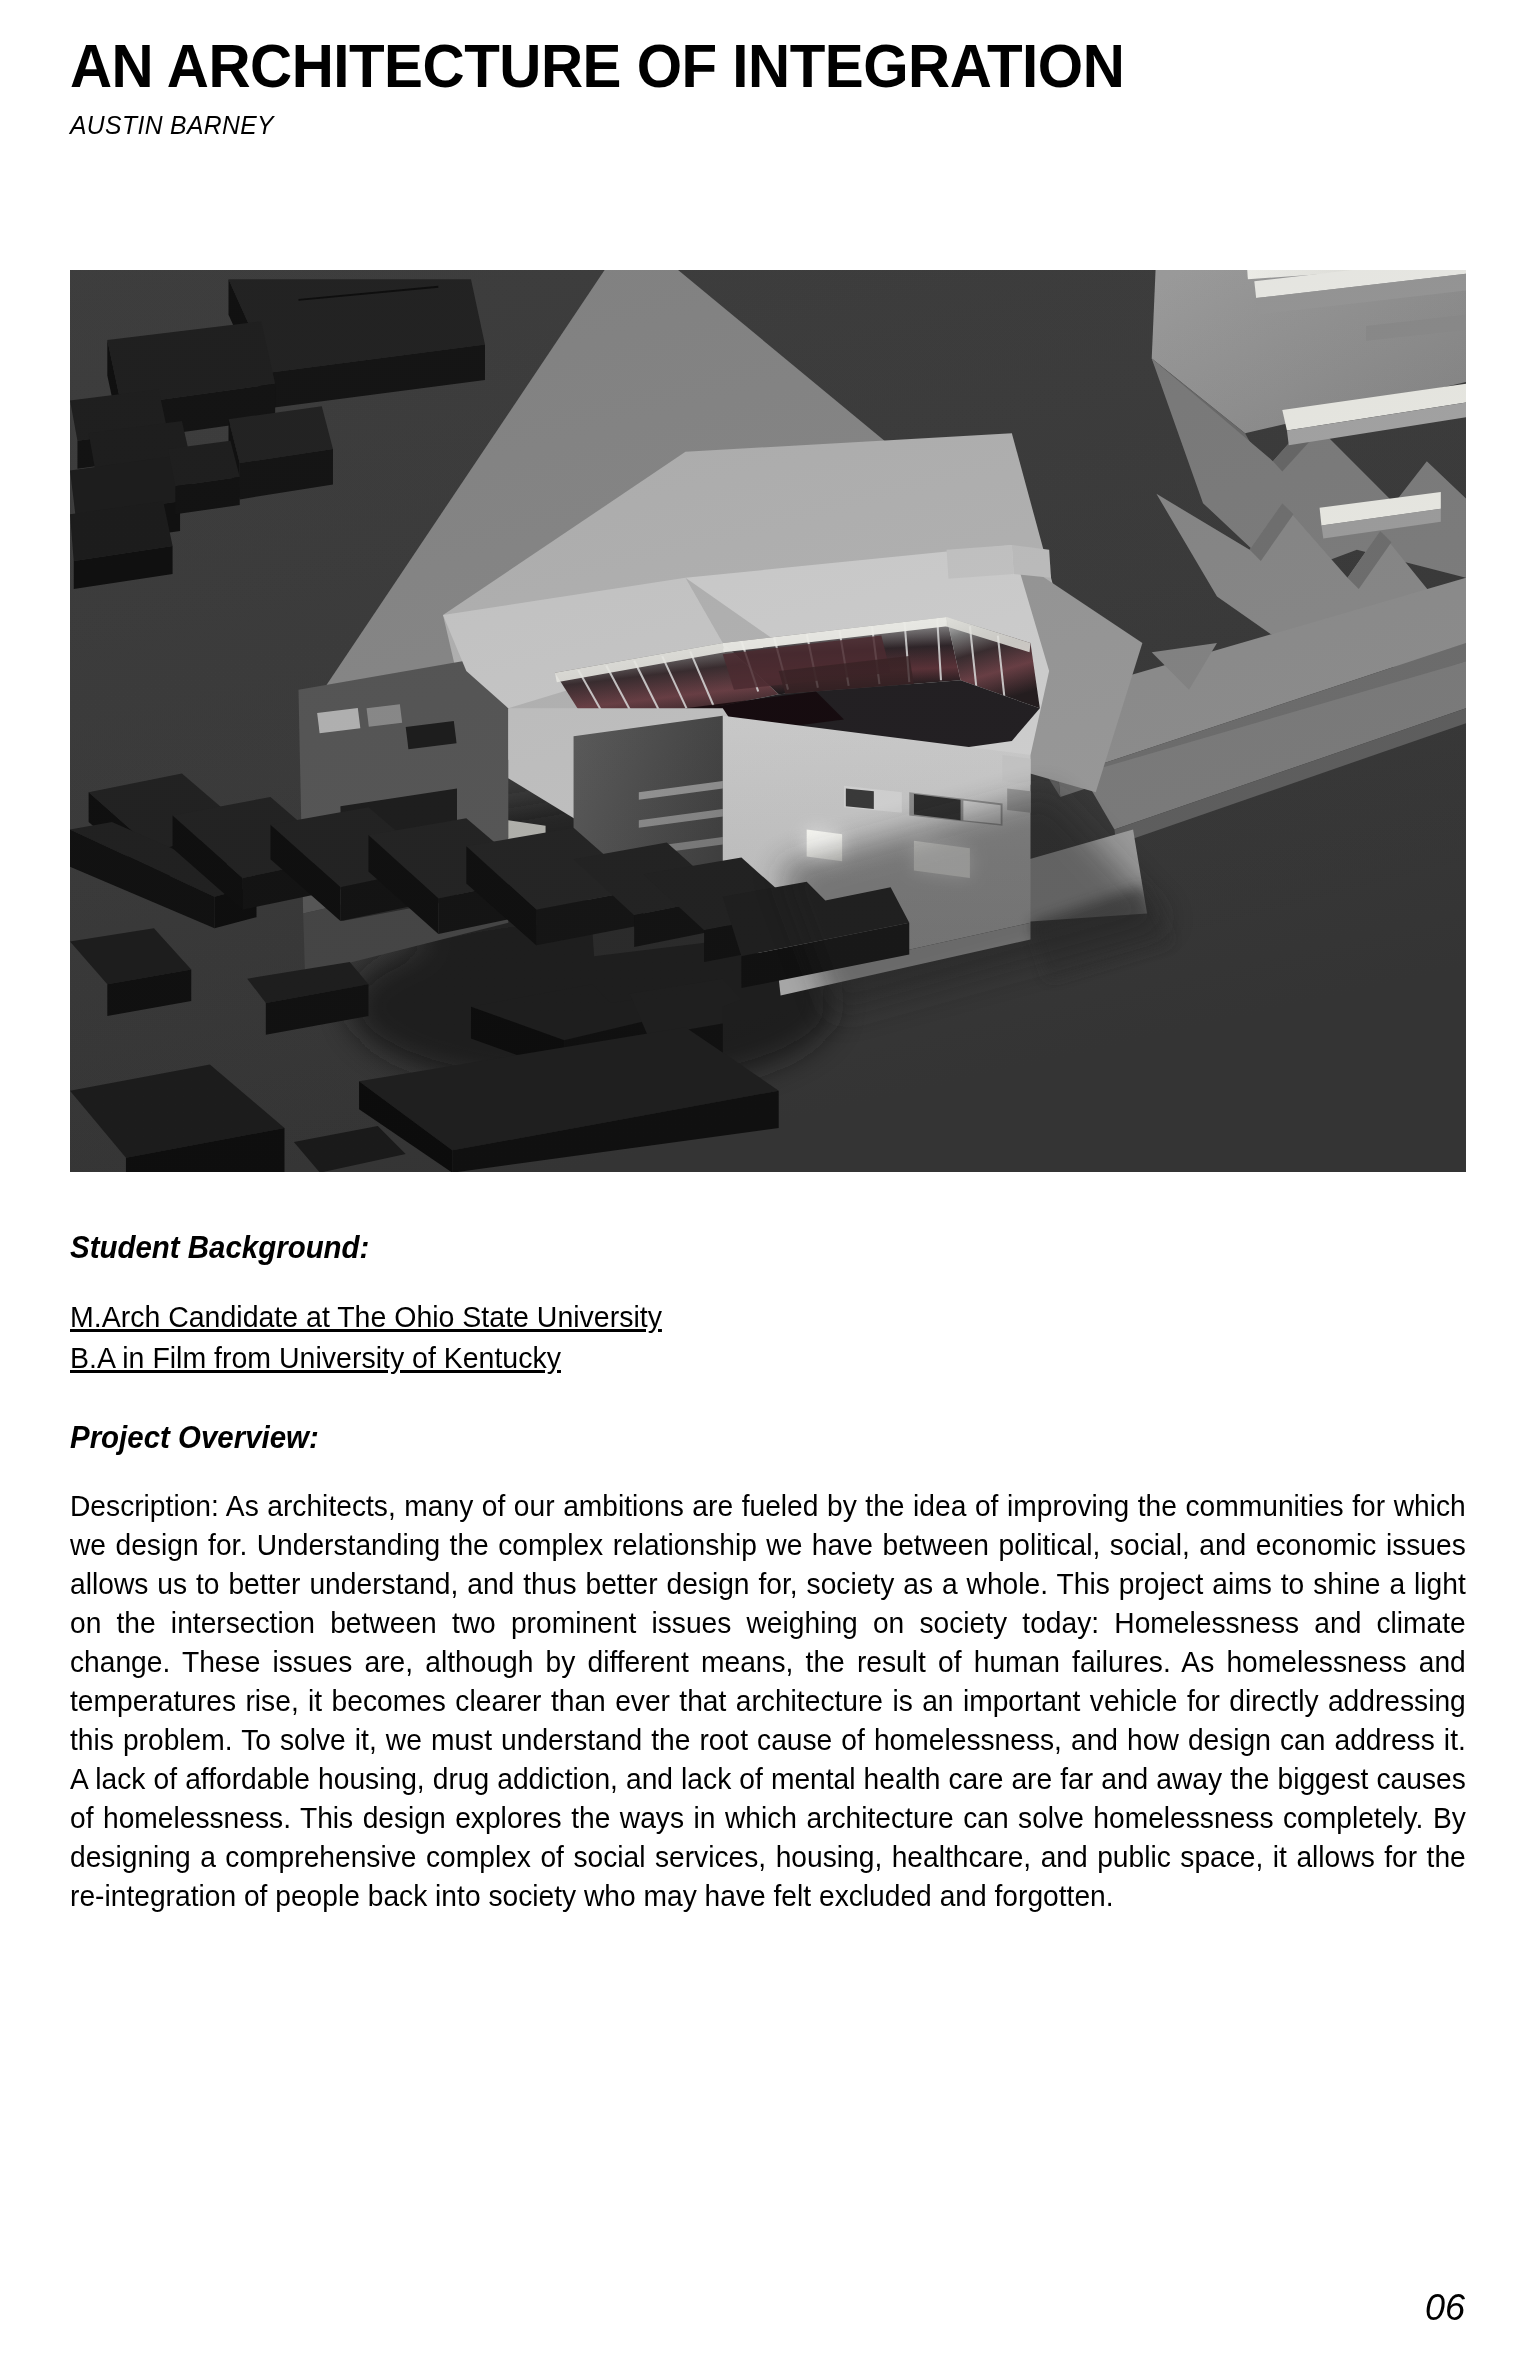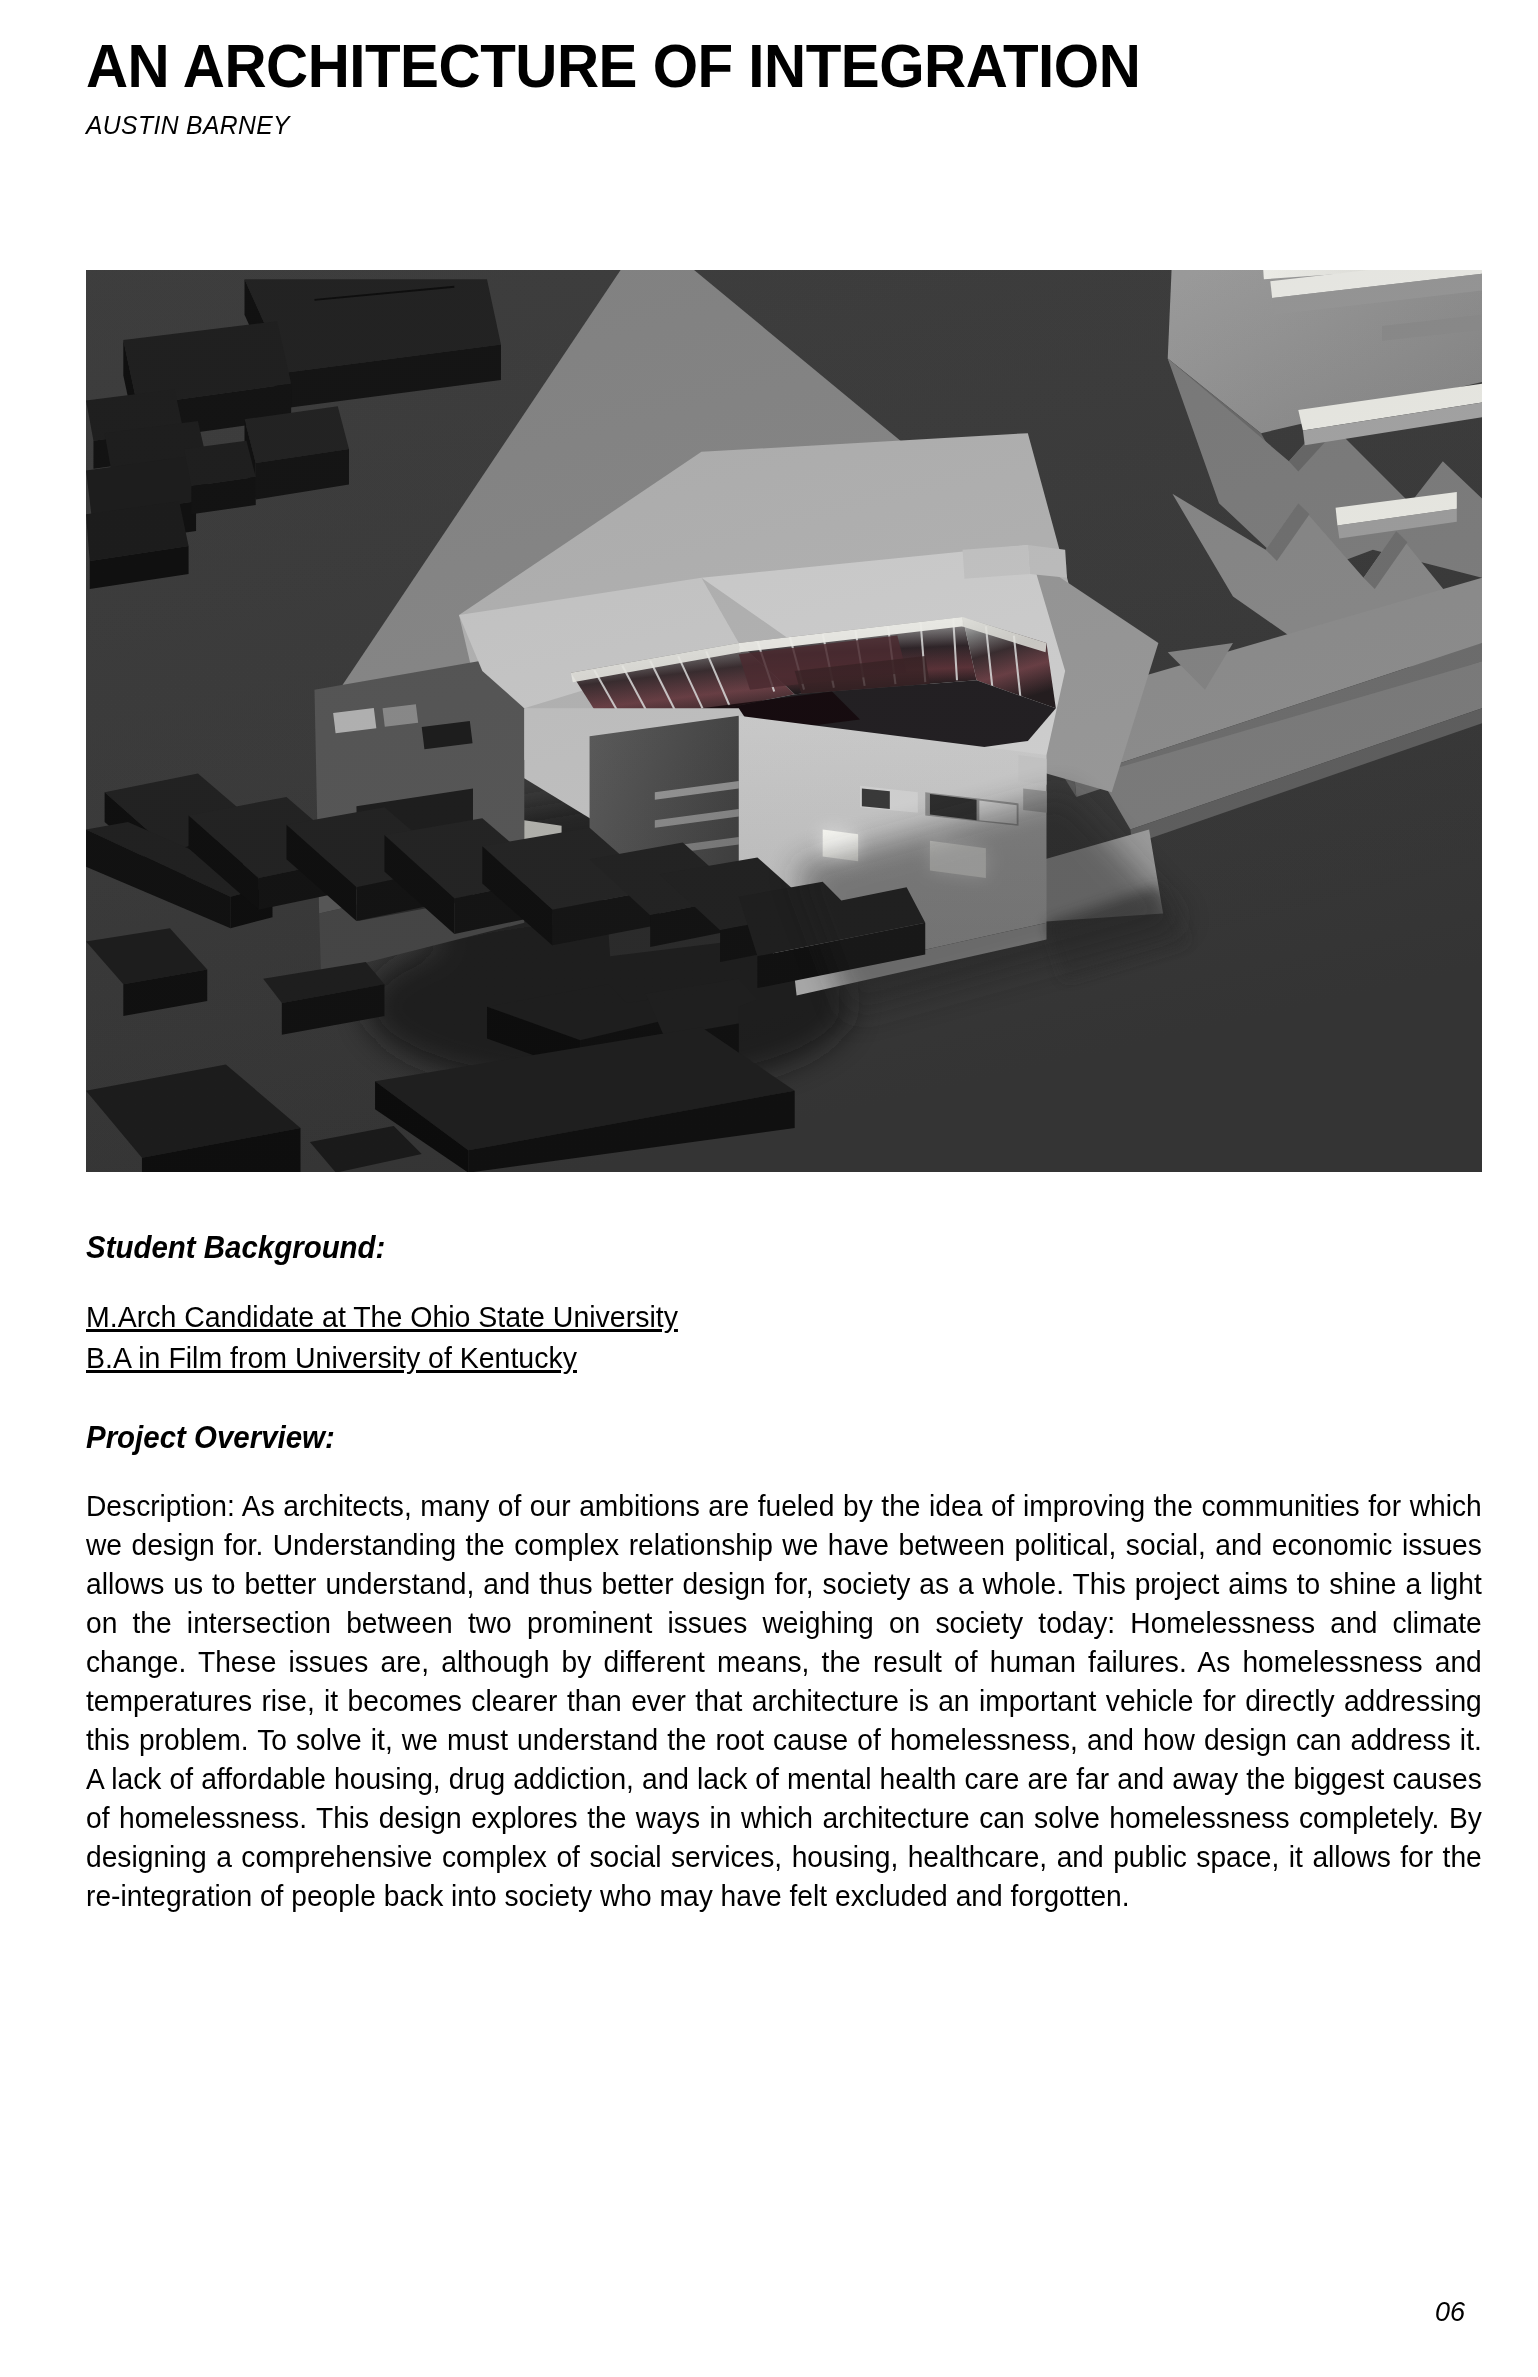--- a/index.html
+++ b/index.html
@@ -14,21 +14,20 @@
     position: relative;
     font-family: "Liberation Sans", "DejaVu Sans", sans-serif;
     color: #000000;
     overflow: hidden;
   }
 
   .page {
     position: absolute;
     inset: 0;
     background: #ffffff;
-    margin-left: 16px;
   }
 
   
   .header {
     position: absolute;
     left: 70px;
     top: 35px;
     width: 1398px;
   }
   .doc-title {
@@ -108,21 +107,21 @@
     transform: scaleX(0.972);
     transform-origin: left top;
     width: 1436px;
   }
 
   
   .page-number {
     position: absolute;
     right: 73px;
     bottom: 51px;
-    font-size: 27px;
+    font-size: 36px;
     font-style: italic;
     line-height: 1;
   }
 </style>
 </head>
 <body>
 
 <div class="page">
 
   <div class="header">

